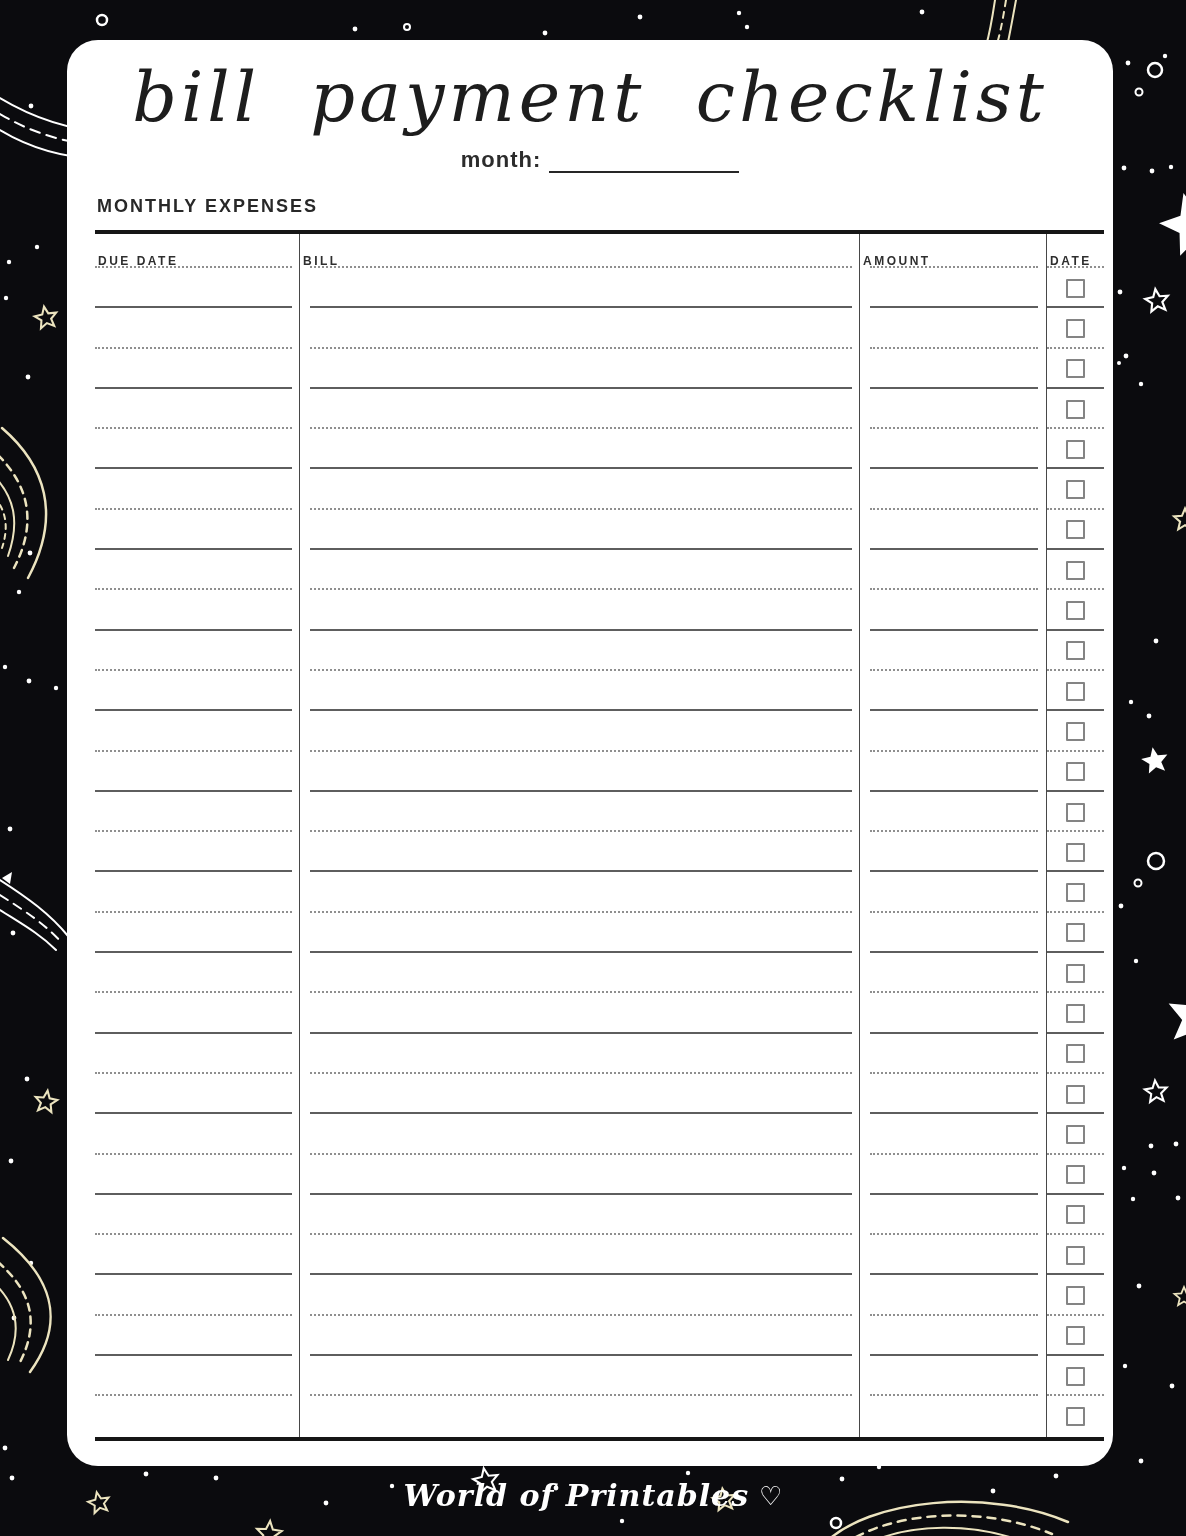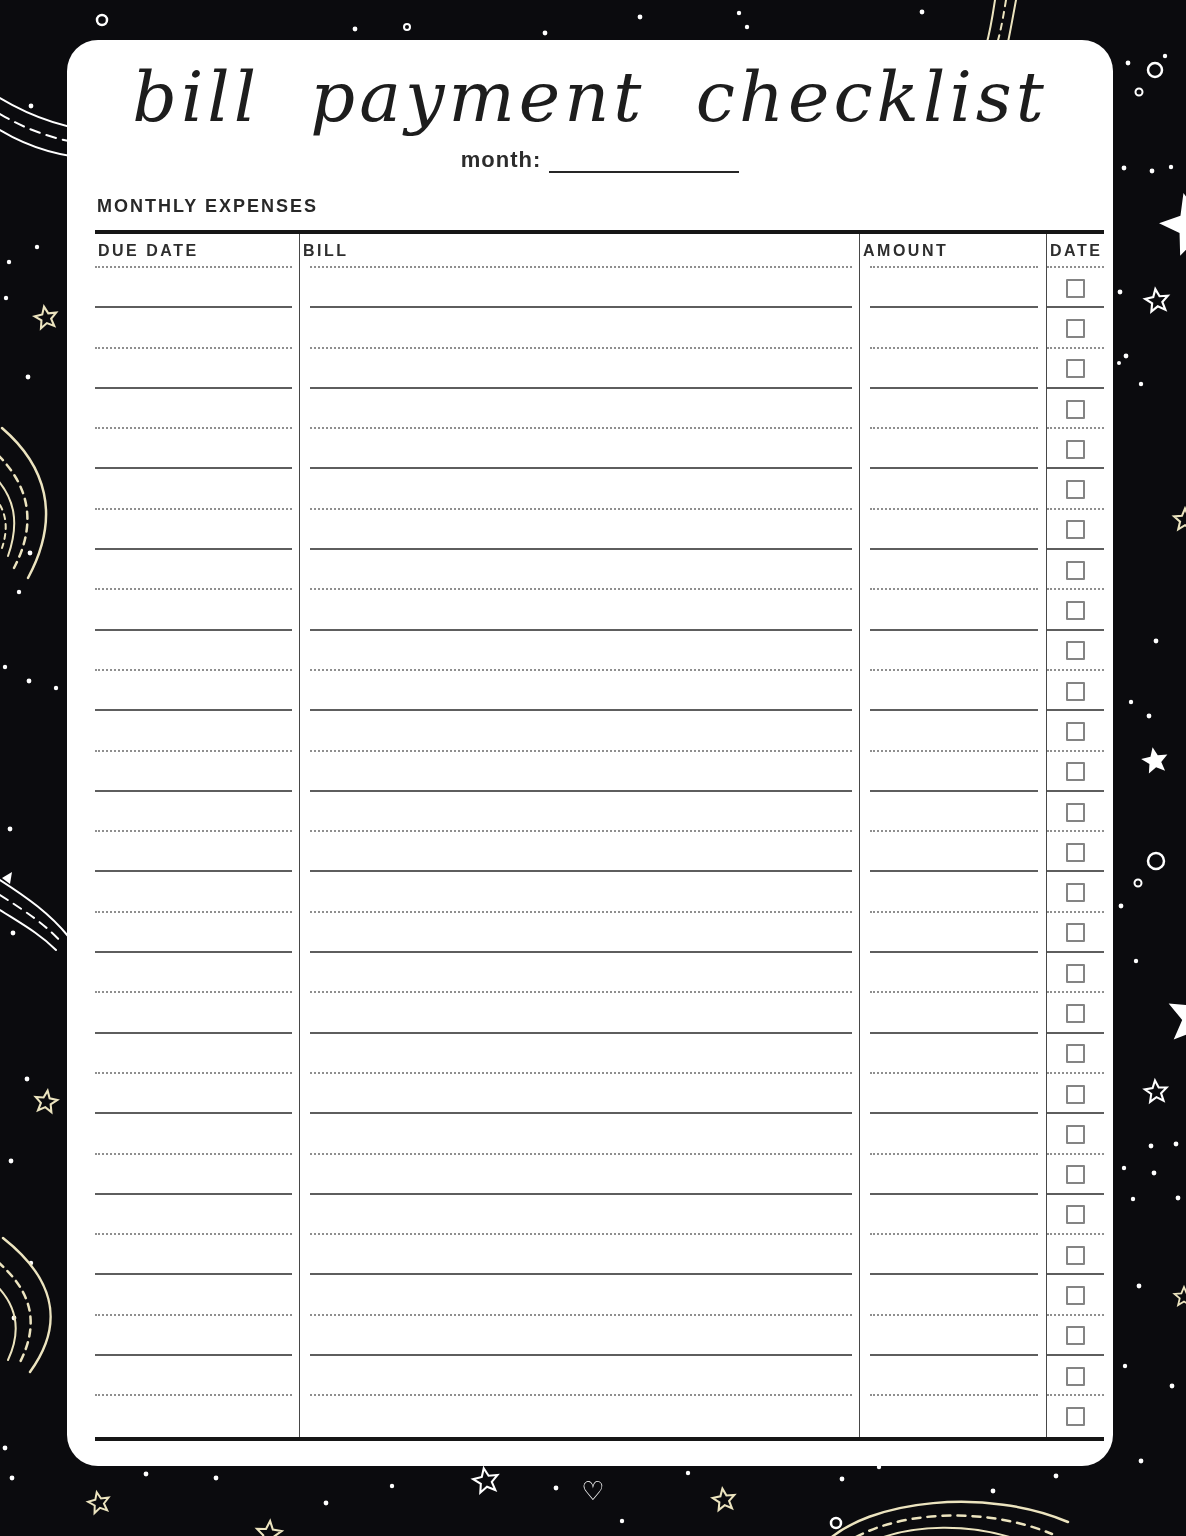--- a/index.html
+++ b/index.html
@@ -34,22 +34,22 @@
     position:absolute; left:28px; top:190px; width:1009px;
     border-top:4px solid #161616; border-bottom:4px solid #161616;
     box-sizing:content-box;
   }
   .t-head, .t-row { display:grid; grid-template-columns:205px 560px 187px 57px; }
   .t-head { height:34px; }
   .t-row  { height:40.31px; }
   .cell, .hcell { position:relative; box-sizing:border-box; }
   .b-r { border-right:1.5px solid #484848; }
   .hcell {
-    display:flex; align-items:center; padding-left:3px;
-    font-size:16px; letter-spacing:2.5px; color:#2e2e2e; font-weight:600;
+    display:flex; align-items:flex-end; padding-left:3px;
+    font-size:12px; letter-spacing:2.5px; color:#2e2e2e; font-weight:600;
   }
   .ln { position:absolute; bottom:0; height:0; display:block; }
   .c-due  .ln { left:0;    right:7px; }
   .c-bill .ln { left:10px; right:7px; }
   .c-amt  .ln { left:10px; right:8px; }
   .c-paid .ln { left:0;    right:0;  }
   .t-head .ln            { border-bottom:2px dotted #8f8f8f; }
   .t-row.solid  .ln      { border-bottom:2px solid  #5e5e5e; }
   .t-row.dotted .ln      { border-bottom:2px dotted #8f8f8f; }
   .t-row.last   .ln      { border-bottom:none; }
@@ -670,15 +670,16 @@
     <div class="cell c-paid">
       <span class="checkbox"></span>
               <i class="ln"></i>
     </div>
   </div>
         </div>
     </div>
   </div>
 
   <div class="footer">
+    <span class="brand-text">World of Printables</span>
     <span class="heart">♡</span>
   </div>
 </div>
 
 </body></html>

